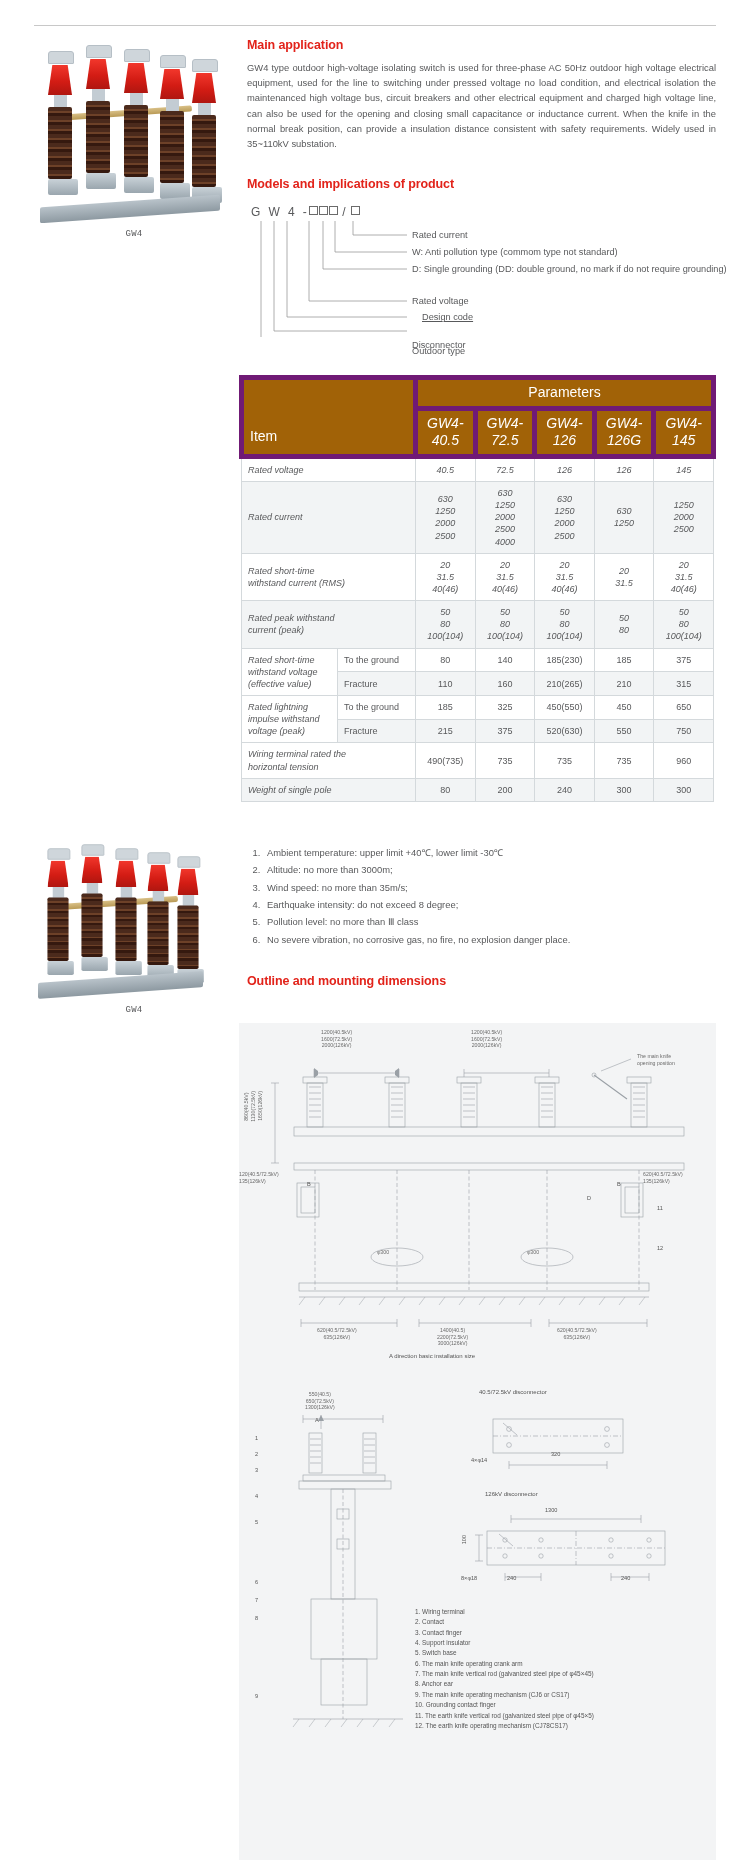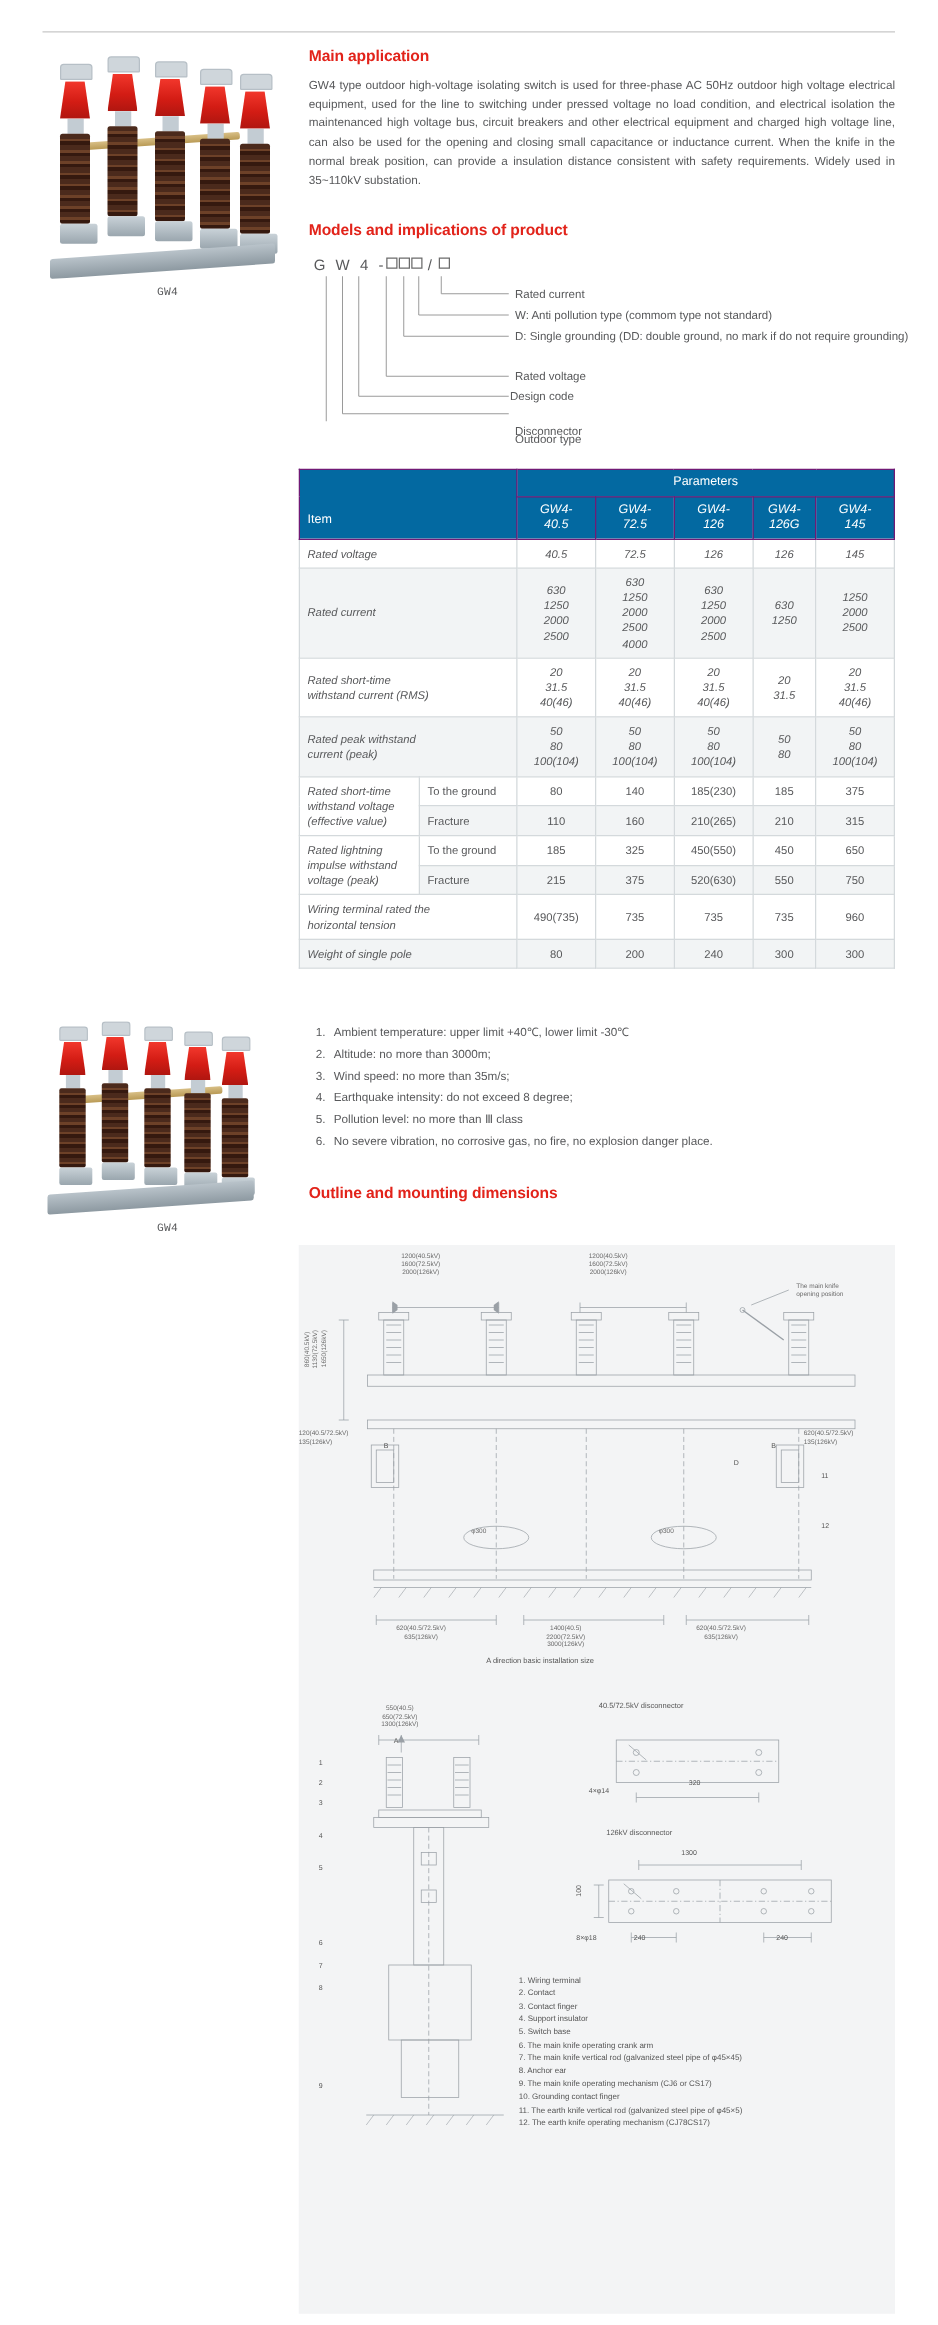--- a/index.html
+++ b/index.html
@@ -101,23 +101,23 @@
   }
   svg.leader { position: absolute; top: 0; left: 0; }
 
   
   .tbl-wrap { margin-top: 8px; }
   table.spec {
     width: 100%; border-collapse: collapse;
     font-size: 9px; color: #58595b;
   }
   table.spec th {
-    background: #0369a1; color: #ffffff; font-weight: normal;
-    border: 1px solid #701a75; padding: 4px 6px; text-align: center;
-    font-size: 10px; line-height: 1.25;
+    background: #a16207; color: #ffffff; font-weight: normal;
+    border: 5px solid #701a75; padding: 4px 6px; text-align: center;
+    font-size: 14px; line-height: 1.25;
   }
   table.spec th.item-head { text-align: left; vertical-align: bottom; padding-bottom: 8px; }
   table.spec td {
     border: 1px solid #d4d9dc; padding: 5px 6px; text-align: center;
     line-height: 1.35; vertical-align: middle;
   }
   table.spec td.label { text-align: left; }
   table.spec tbody tr:nth-child(even) { background: #f2f4f5; }
   table.spec tbody tr:nth-child(odd) { background: #ffffff; }
   .multi { white-space: pre-line; font-style: italic; }
@@ -230,21 +230,21 @@
 
             <path d="M14,16 L14,140 L160,140"></path>
           </g>
         </svg>
 
         <div class="mlabel left" style="left:165px; top:24px;">Rated current</div>
         <div class="mlabel left" style="left:165px; top:41px;">W: Anti pollution type (commom type not standard)</div>
         <div class="mlabel left" style="left:165px; top:58px;">D: Single grounding
 (DD: double ground, no mark if do not require grounding)</div>
         <div class="mlabel left" style="left:165px; top:90px;">Rated voltage</div>
-        <div class="mlabel left" style="left:161px; top:106px;">Design code</div>
+        <div class="mlabel left" style="left:175px; top:106px;text-decoration:underline;">Design code</div>
         <div class="mlabel left" style="left:165px; top:120px;margin-top:20px;">Outdoor type</div>
         <div class="mlabel left" style="left:165px; top:134px;">Disconnector</div>
       </div>
     </div>
   </div>
 
   <div style="padding:0 34px 0 34px; margin-top:38px;">
     <div style="margin-left:205px;">
       <div class="tbl-wrap">
         <table class="spec">

